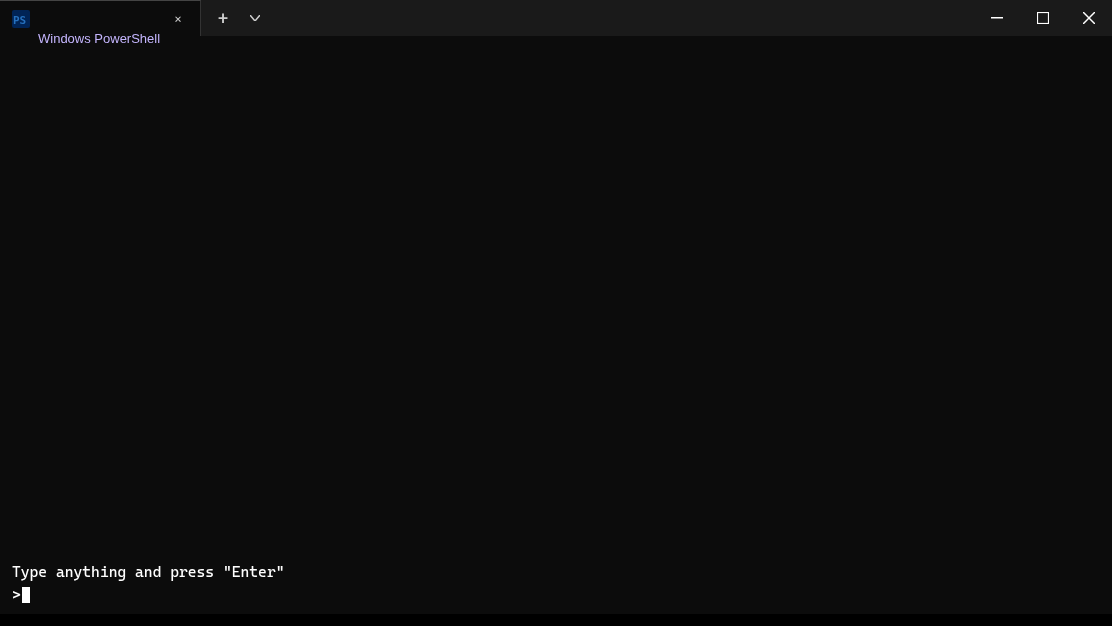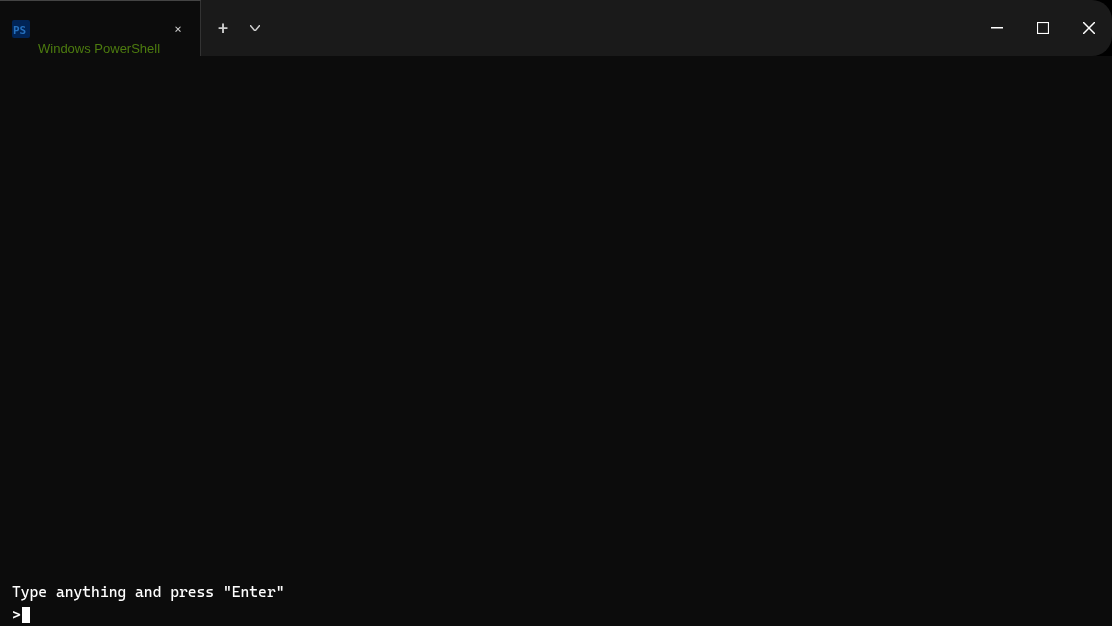--- a/index.html
+++ b/index.html
@@ -11,26 +11,25 @@
     body {
       width: 1112px;
       height: 626px;
       background: #000;
       font-family: 'Cascadia Code', 'Consolas', monospace;
       overflow: hidden;
     }
 
     .title-bar {
       width: 100%;
-      height: 56px;
+      height: 36px;
       background: #1a1a1a;
       display: flex;
       align-items: center;
       position: relative;
-      border-radius: 20px;
     }
 
     .tab-area {
       display: flex;
       align-items: center;
       height: 100%;
       flex: 1;
     }
 
     .tab {
@@ -47,21 +46,21 @@
       position: relative;
     }
 
     .tab-icon {
       width: 18px;
       height: 18px;
       flex-shrink: 0;
     }
 
     .tab-label {
-      color: #4d7c0f;
+      color: #c4b5fd;
       font-size: 13px;
       font-family: 'Segoe UI', sans-serif;
       flex: 1;
       margin-top: 39px;
     }
 
     .tab-close {
       width: 20px;
       height: 20px;
       display: flex;

